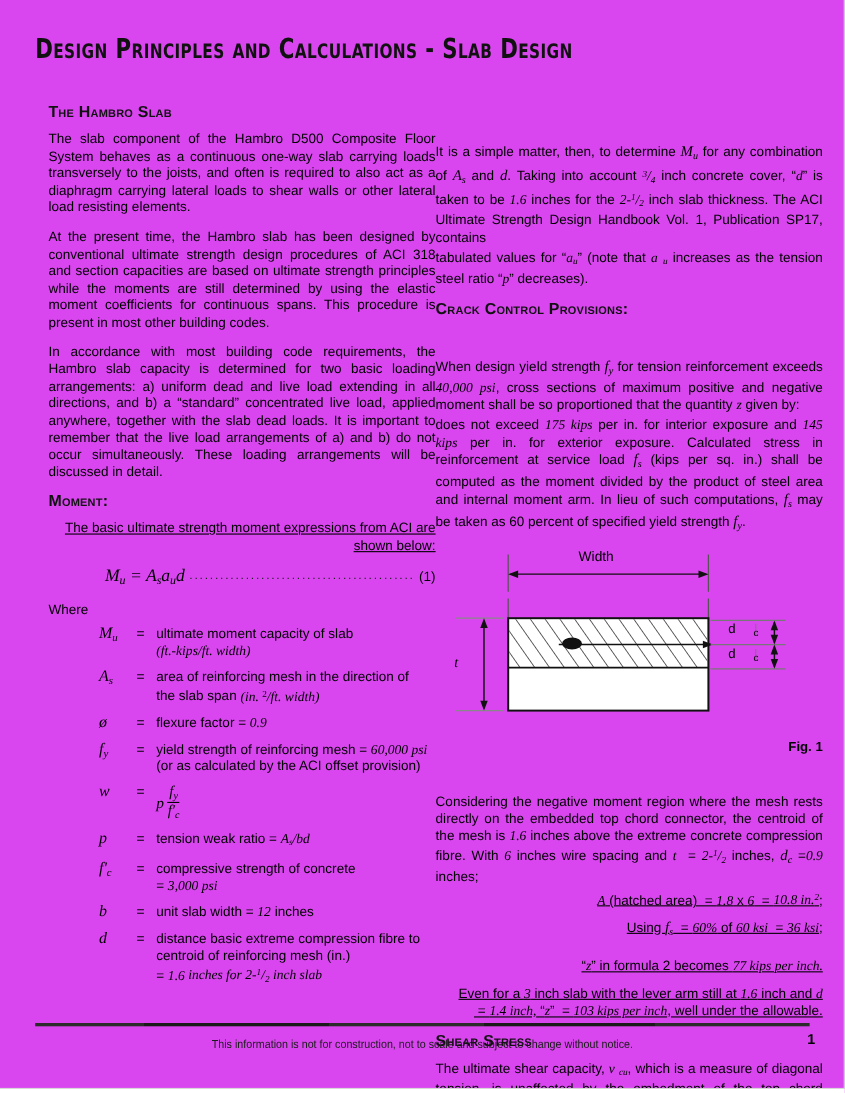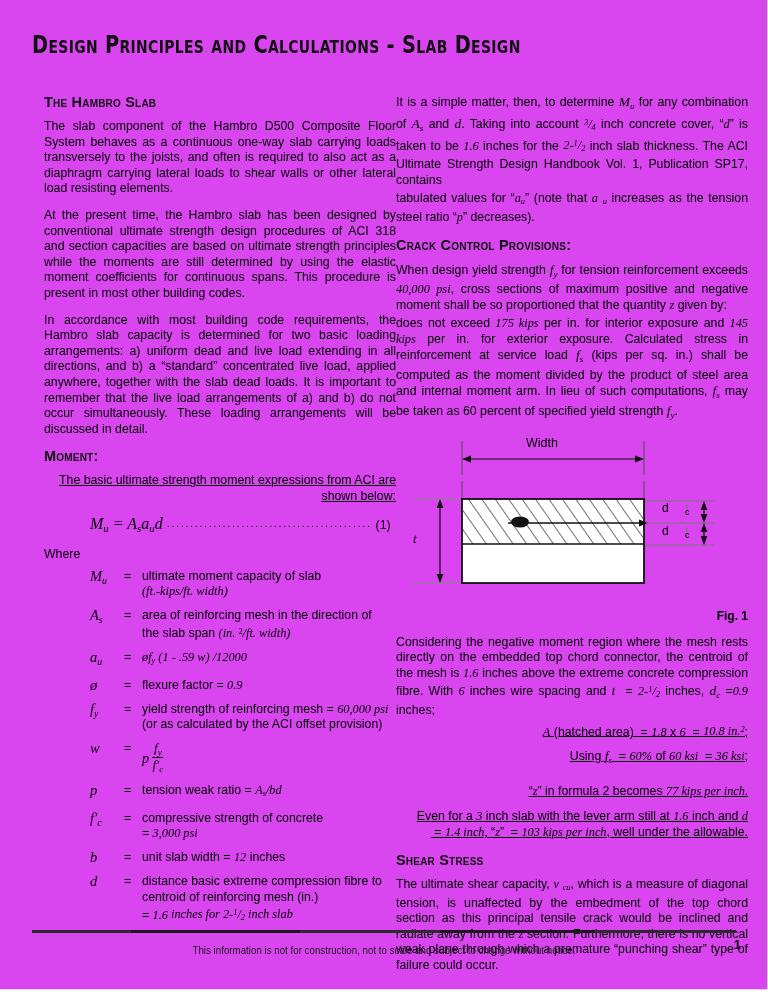--- a/index.html
+++ b/index.html
@@ -58,21 +58,21 @@
     color: #111;
   }
 
   p.body {
     font-size: 12.3px;
     line-height: 15.6px;
     text-align: justify;
     margin: 0 0 11px 0;
     hyphens: none;
   }
-  p.body.tight { margin-bottom: 3px; }
+  p.body.tight { margin-bottom: 3px; margin-top: 36px; }
   p.body.nojust { text-align: right; text-decoration: underline; }
 
   
   i.m {
     font-family: "Liberation Serif", serif;
     font-style: italic;
   }
   sub.s {
     font-family: "Liberation Serif", serif;
     font-style: italic;
@@ -87,20 +87,21 @@
   }
 
   
   .formula-1 {
     position: relative;
     font-family: "Liberation Serif", serif;
     font-style: italic;
     font-size: 16px;
     margin: 10px 0 12px 46px;
     white-space: nowrap;
+    text-align: right;
   }
   .dots {
     font-style: normal;
     font-family: "Liberation Sans", sans-serif;
     font-size: 11px;
     letter-spacing: 1.6px;
     color: #222;
     vertical-align: 2px;
   }
   .eqnum {
@@ -268,27 +269,20 @@
 
       <tr>
         <td class="sym"><span>A</span><sub class="s">s</sub></td>
         <td class="eqs">=</td>
         <td class="def">
           <span>area of reinforcing mesh in the direction of</span>
           <span class="cont"><span>the slab span </span><i class="m">(in. <sup class="s" style="font-style:normal">2</sup>/ft. width)</i></span>
         </td>
       </tr>
 
-      <tr>
-        <td class="sym"><span>a</span><sub class="s">u</sub></td>
-        <td class="eqs">=</td>
-        <td class="def">
-          <i class="m">øf<sub class="s">y</sub> (1 - .59 w) /12000</i>
-        </td>
-      </tr>
 
       <tr>
         <td class="sym"><span>ø</span></td>
         <td class="eqs">=</td>
         <td class="def">
           <span>flexure factor = </span><i class="m">0.9</i>
         </td>
       </tr>
 
       <tr>

